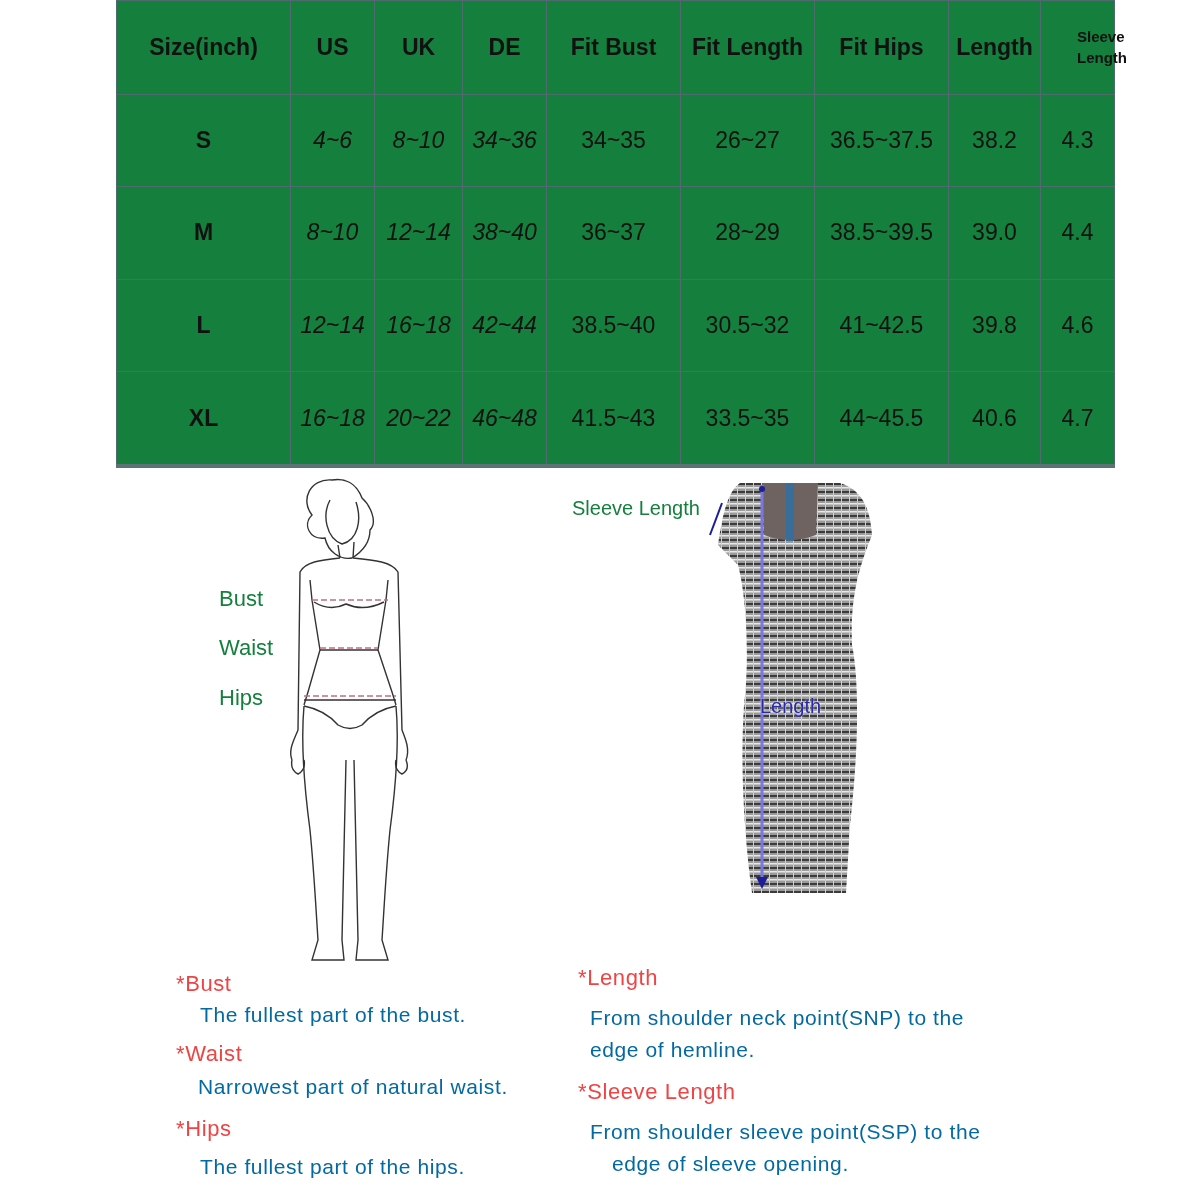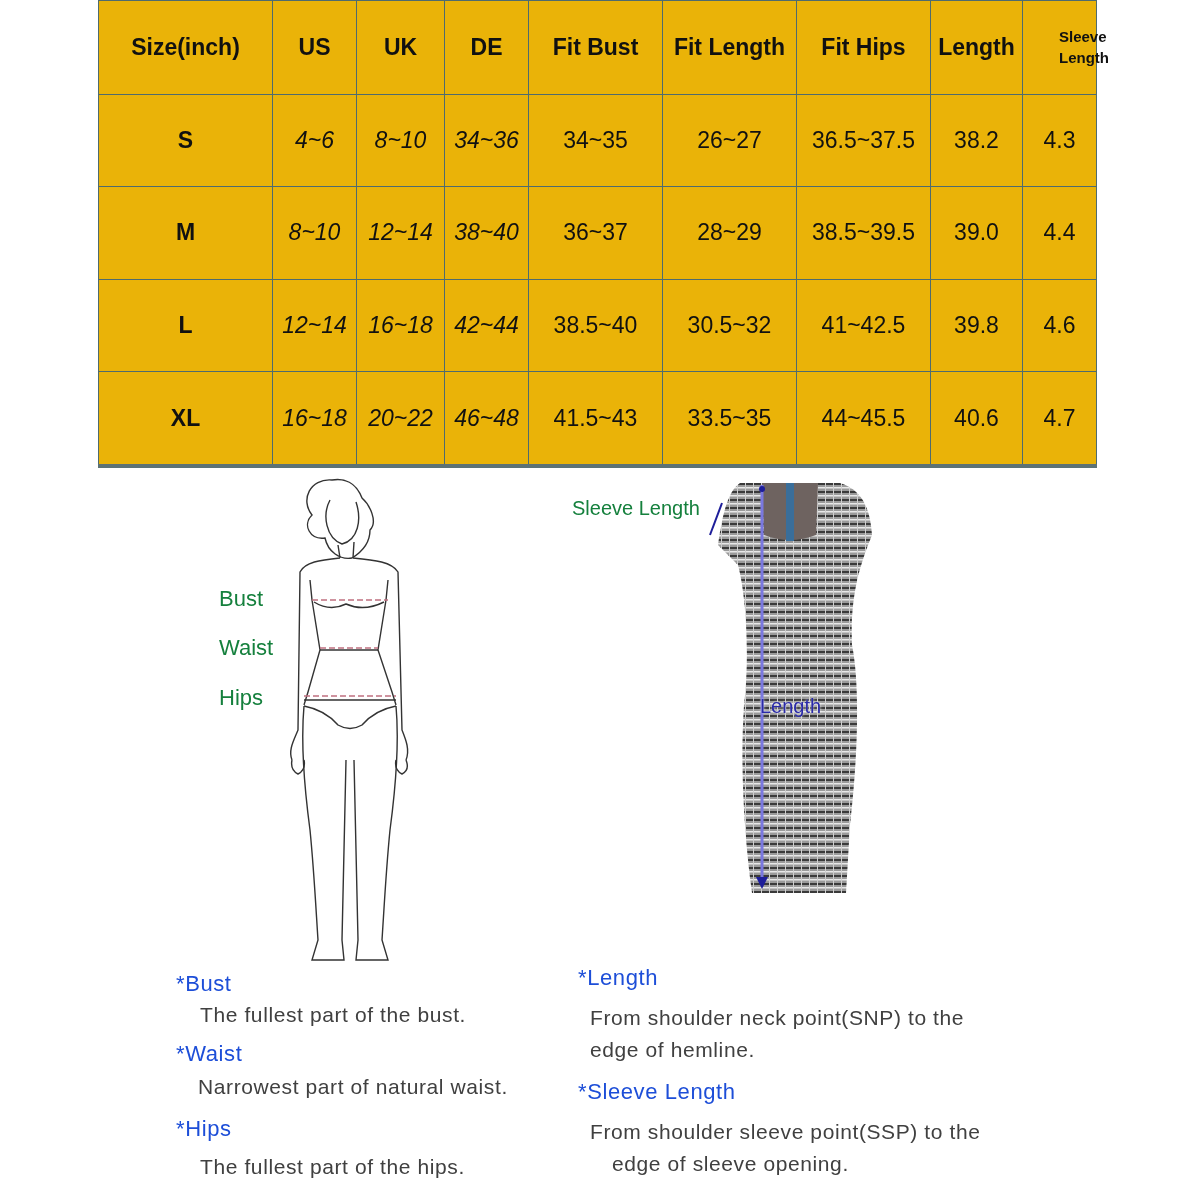--- a/index.html
+++ b/index.html
@@ -2,41 +2,41 @@
 <html><head>
   <meta charset="utf-8">
   <style>
     html, body { margin: 0; padding: 0; }
     body {
       width: 1200px; height: 1200px; background: #ffffff;
       position: relative; overflow: hidden;
       font-family: "Liberation Sans", sans-serif;
     }
     .size-table {
-      position: absolute; left: 98px; top: 0; width: 998px; height: 468px;
-      border-collapse: collapse; background: #eab308;
+      position: absolute; left: 116px; top: 0; width: 998px; height: 468px;
+      border-collapse: collapse; background: #15803d;
       table-layout: fixed;
     }
     .size-table td, .size-table th {
       border: 1.5px solid #4f6b6e;
       text-align: center; vertical-align: middle;
       color: #111; font-size: 23px; padding: 0;
     }
     .size-table th { font-weight: bold; font-size: 23px; height: 78px; }
     .size-table th.small { font-size: 15px; line-height: 21px; padding-left: 36px; }
     .size-table td { height: 77px; }
     .size-table td.size { font-weight: bold; }
     .size-table td.ital { font-style: italic; }
     .size-table { border-bottom: 4px solid #5d7275; }
 
     .figure-labels span, .dress-label {
       position: absolute; color: #15803d; font-size: 22px;
     }
-    .desc { position: absolute; font-size: 21px; color: #404040; letter-spacing: 0.6px; }
-    .desc-title { position: absolute; font-size: 22px; color: #1d4ed8; letter-spacing: 0.6px; }
+    .desc { position: absolute; font-size: 21px; color: #0369a1; letter-spacing: 0.6px; }
+    .desc-title { position: absolute; font-size: 22px; color: #ef4444; letter-spacing: 0.6px; }
     svg { position: absolute; }
   </style>
 </head>
 <body>
 
 <table class="size-table">
   <colgroup>
     <col style="width:174px">
       <col style="width:84px">
       <col style="width:88px">

